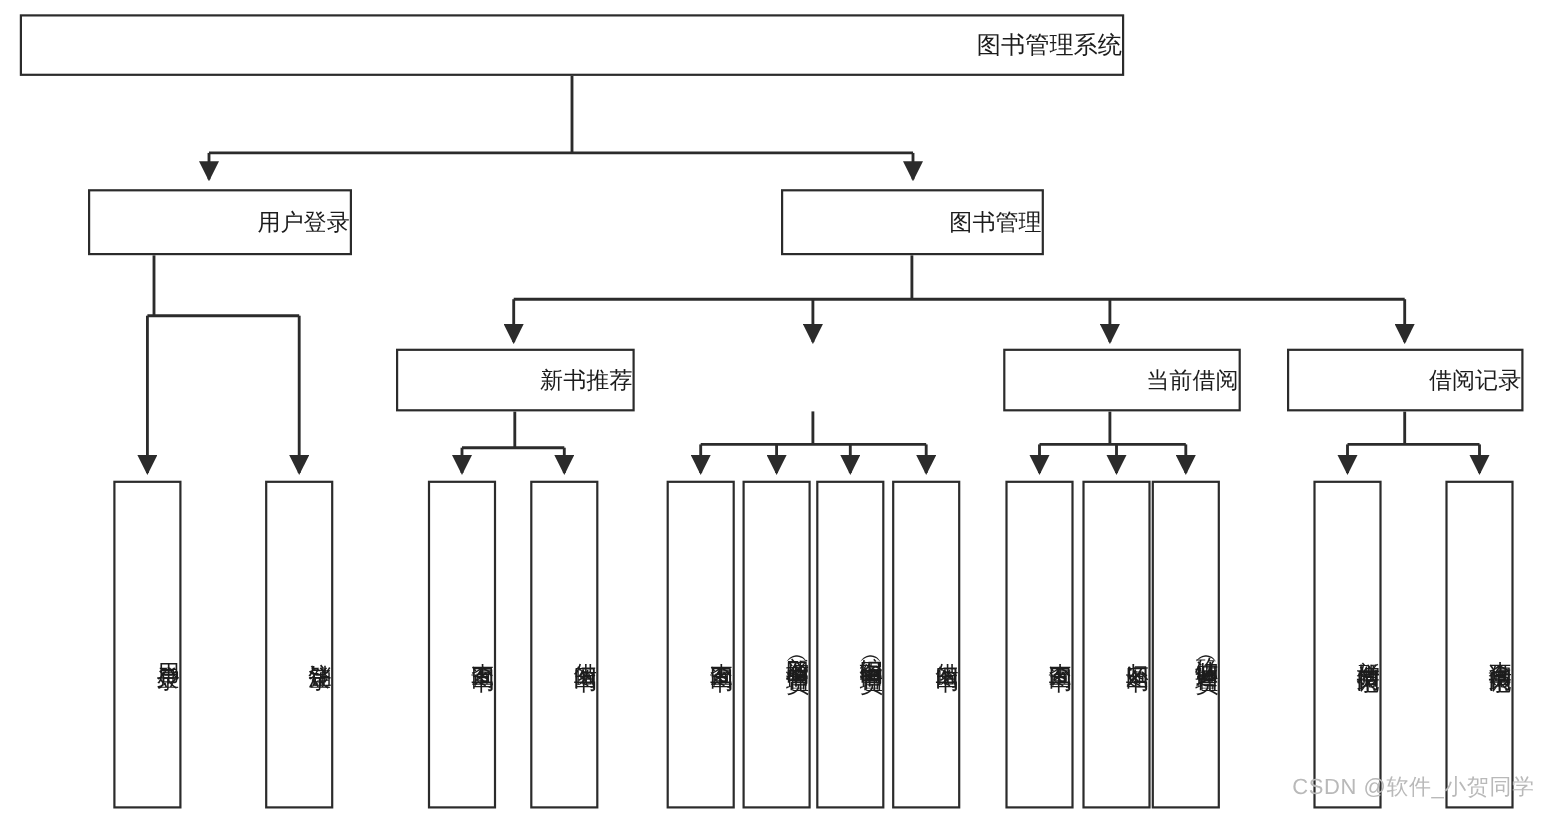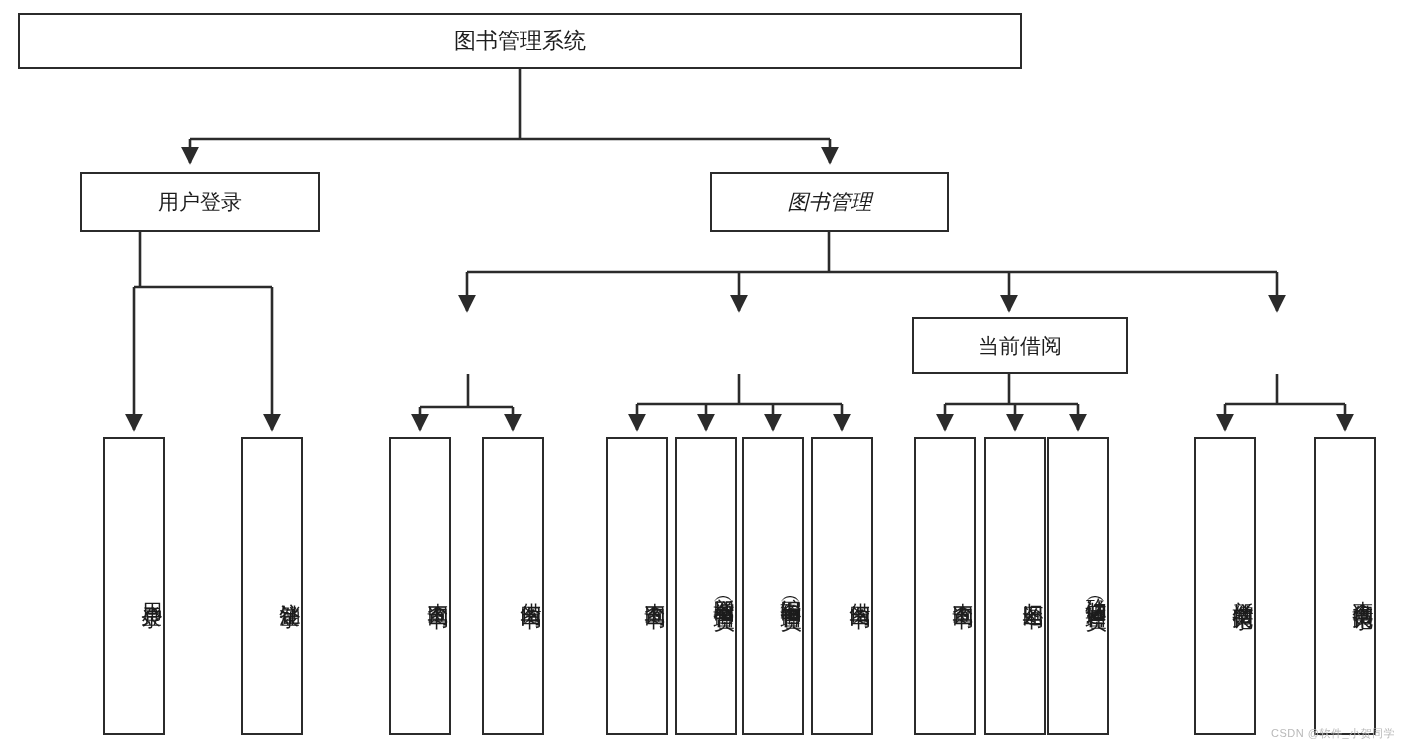--- a/index.html
+++ b/index.html
@@ -22,21 +22,21 @@
     height: 747px;
     pointer-events: none;
   }
   .node {
     position: absolute;
     box-sizing: border-box;
     background: #ffffff;
     border: 2.5px solid #2b2b2b;
     display: flex;
     align-items: center;
-    justify-content: center;
+    justify-content: flex-end;
     color: #1c1c1c;
     text-align: center;
   }
   .node.level0 { font-size: 22px; }
   .node.level1 { font-size: 21px; }
   .node.level2 { font-size: 21px; }
   .node.leaf {
     font-size: 21px;
     writing-mode: vertical-rl;
     text-orientation: upright;
@@ -45,22 +45,22 @@
     padding-top: 8px;
     align-items: flex-start;
     justify-content: center;
   }
   .node .label {
     display: block;
   }
   .watermark {
     position: absolute;
     right: 10px;
-    bottom: 6px;
-    font-size: 11px;
+    bottom: 18px;
+    font-size: 20px;
     color: #b9b9b9;
     letter-spacing: 0.5px;
     white-space: nowrap;
   }
 </style>
 </head>
 <body>
 
 <div id="canvas">
 
@@ -114,26 +114,32 @@
     </g>
   </svg>
 
   <div class="node level0" style="left:18px; top:13px; width:1004px; height:56px;">
     <span class="label">图书管理系统</span>
   </div>
 
   <div class="node level1" style="left:80px; top:172px; width:240px; height:60px;">
     <span class="label">用户登录</span>
   </div>
-  <div class="node level1" style="left:710px; top:172px; width:239px; height:60px;font-style:italic;">
+  <div class="node level1" style="left:710px; top:172px; width:239px; height:60px;">
     <span class="label">图书管理</span>
   </div>
 
+  <div class="node level2" style="left:360px; top:317px; width:217px; height:57px;">
+    <span class="label">新书推荐</span>
+  </div>
   <div class="node level2" style="left:902px; top:317px; width:216px; height:57px;margin-left:10px;">
     <span class="label">当前借阅</span>
+  </div>
+  <div class="node level2" style="left:1170px; top:317px; width:215px; height:57px;">
+    <span class="label">借阅记录</span>
   </div>
 
   <div class="node leaf" style="left:103px; top:437px; width:62px; height:298px;">
     <span class="label">用户登录</span>
   </div>
   <div class="node leaf" style="left:241px; top:437px; width:62px; height:298px;">
     <span class="label">注销登录</span>
   </div>
 
   <div class="node leaf" style="left:389px; top:437px; width:62px; height:298px;">

